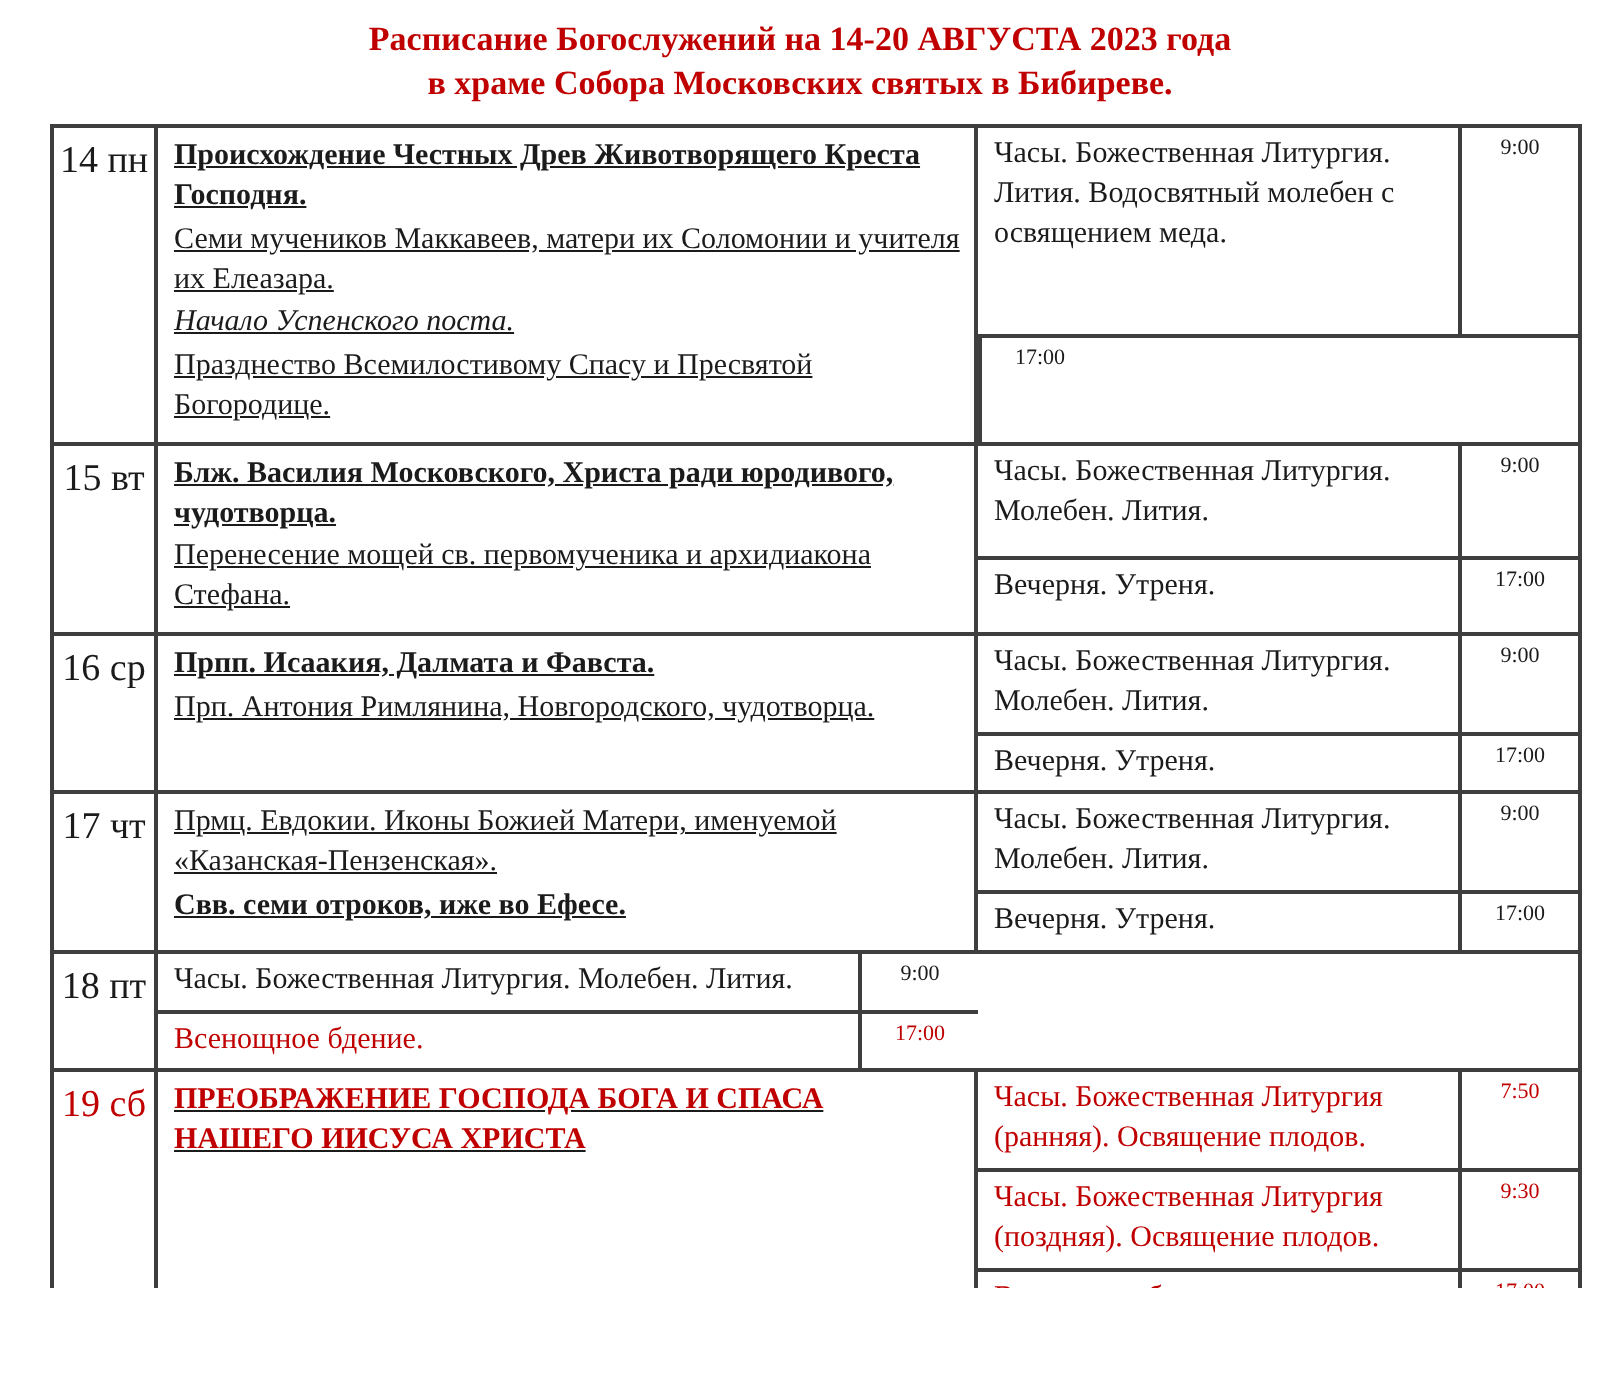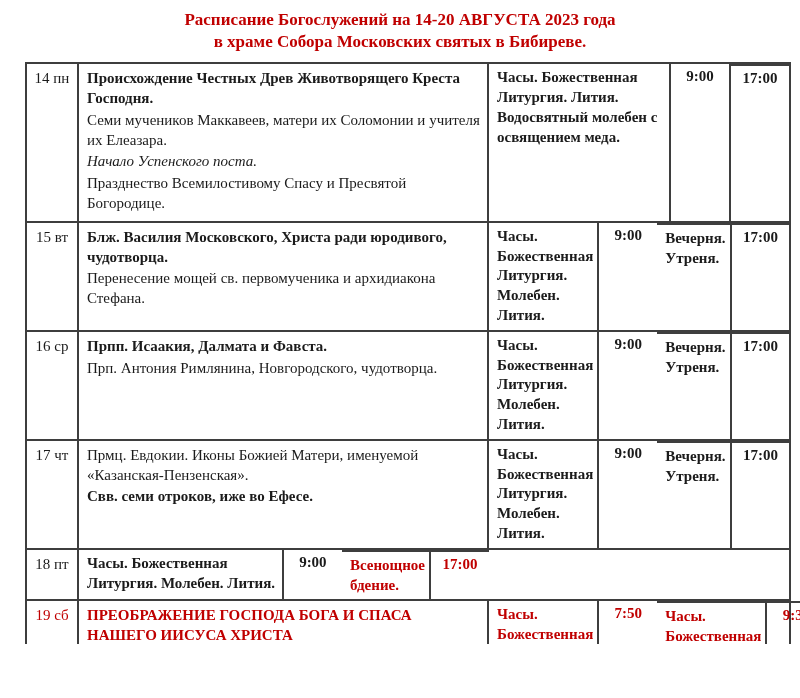--- a/index.html
+++ b/index.html
@@ -27,55 +27,55 @@
   .row{
     display:grid;
     grid-template-columns:52px 410px 1fr;
   }
   .row + .row{border-top:2px solid var(--line,#3e3e3e);}
   .date{
     box-sizing:border-box;
     border-right:2px solid var(--line,#3e3e3e);
     text-align:center;
     padding-top:6px;
-    font-size:15px;
+    font-size:19px;
   }
   .desc{
     box-sizing:border-box;
     border-right:2px solid var(--line,#3e3e3e);
     padding:5px 4px 5px 8px;
     font-size:15px;
     line-height:1.32;
+    text-decoration:underline;
   }
   .desc .line{margin-bottom:2px;}
   .svcs{
     display:flex;
-    flex-direction:row;
-    font-weight:bold;
+    flex-direction:column;
   }
   .svc{
     display:flex;
     flex:1 1 auto;
   }
   .svc + .svc{border-top:2px solid var(--line,#3e3e3e);}
   .stext{
     flex:1 1 auto;
     padding:4px 4px 4px 8px;
     font-size:15px;
     line-height:1.32;
     box-sizing:border-box;
   }
   .time{
     width:60px;
     flex:0 0 60px;
     box-sizing:border-box;
     border-left:2px solid var(--line,#3e3e3e);
     text-align:center;
     padding-top:4px;
-    font-size:15px;
+    font-size:11px;
   }
   .b{font-weight:bold;}
   .i{font-style:italic;}
   .red{color:var(--red,#c00000);}
 </style>
 </head>
 <body>
 
 <div class="page">
   <div class="title">

